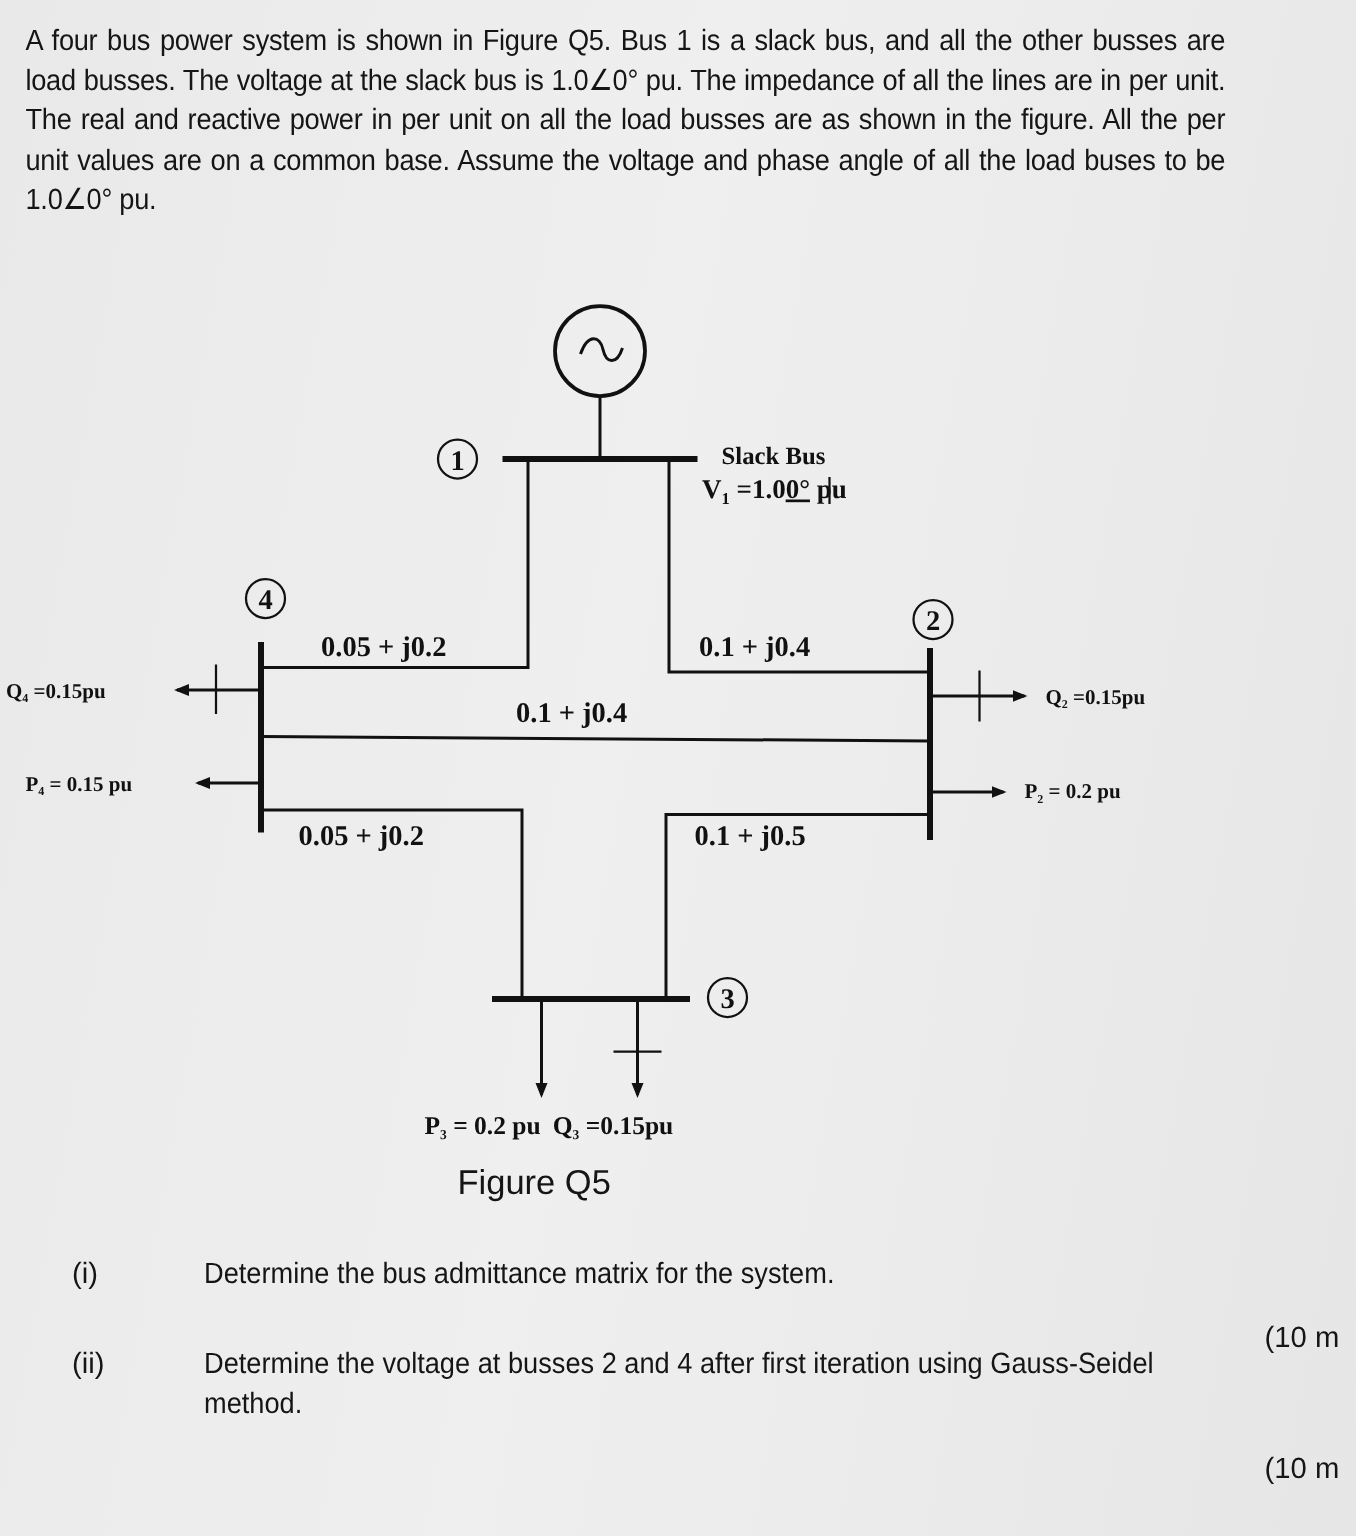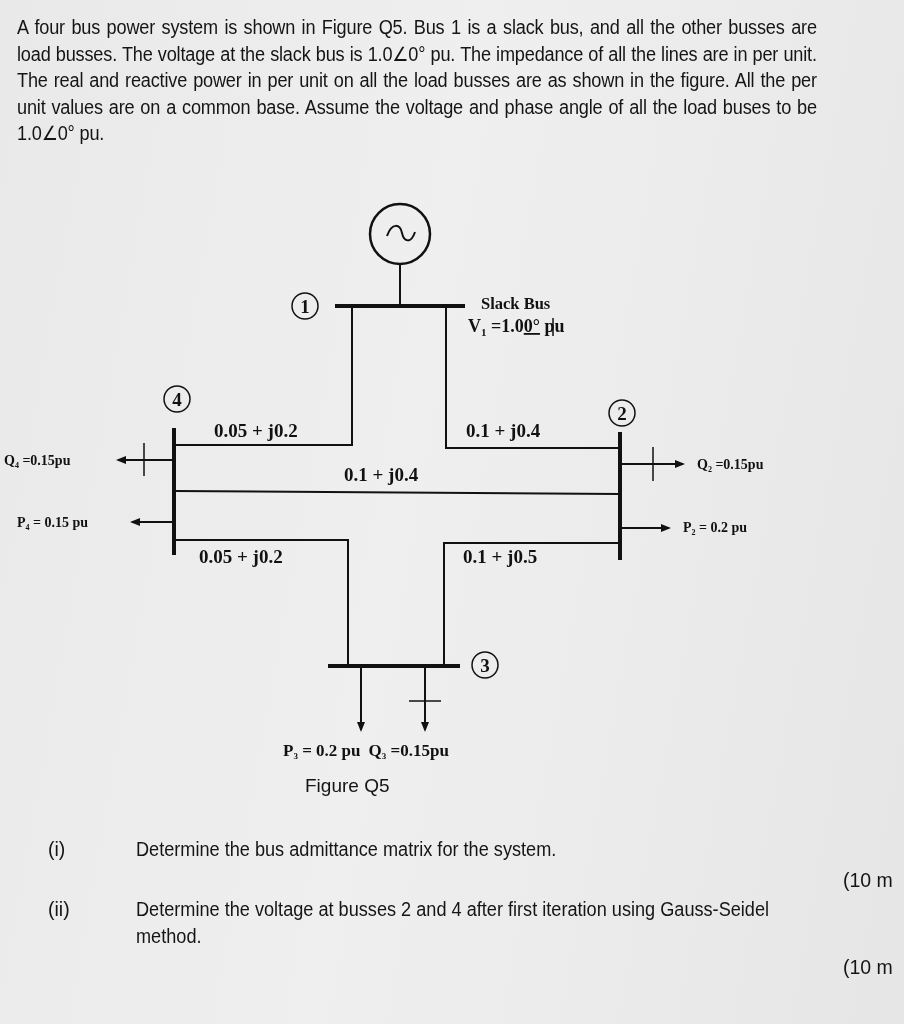--- a/index.html
+++ b/index.html
@@ -14,26 +14,26 @@
     position: absolute; left: 17px; top: 14px; width: 800px;
     font-size: 19.5px; line-height: 26.5px; letter-spacing: -0.2px;
     text-align: justify; color: #151515;
     transform: scaleX(0.93); transform-origin: left top;
     width: 860px;
   }
   .intro p { margin: 0; }
   svg.figure { position: absolute; left: 0; top: 190px; }
   .serif { font-family: "Liberation Serif", serif; font-weight: bold; }
   .caption {
-    position: absolute; left: 305px; top: 775px; font-size: 19px; color: #151515;
+    position: absolute; left: 305px; top: 775px; font-size: 23px; color: #151515;
   }
   .q-item { position: absolute; font-size: 19.5px; color: #151515; line-height: 27px; }
   .q-num { position: absolute; left: 48px; }
   .q-text { position: absolute; left: 136px; width: 680px; }
-  .marks { position: absolute; left: 843px; font-size: 19.5px; color: #151515; white-space: nowrap; }
+  .marks { position: absolute; left: 843px; font-size: 19.5px; color: #151515; white-space: nowrap; margin-top: 12px; }
 </style>
 </head>
 <body>
 
 <div class="intro">
   <p>A four bus power system is shown in Figure Q5. Bus 1 is a slack bus, and all the other busses are load busses. The voltage at the slack bus is 1.0∠0° pu. The impedance of all the lines are in per unit. The real and reactive power in per unit on all the load busses are as shown in the figure. All the per unit values are on a common base. Assume the voltage and phase angle of all the load buses to be 1.0∠0° pu.</p>
 </div>
 
 <svg class="figure" width="904" height="590" viewBox="0 190 904 590" xmlns="http://www.w3.org/2000/svg">
   <defs>

